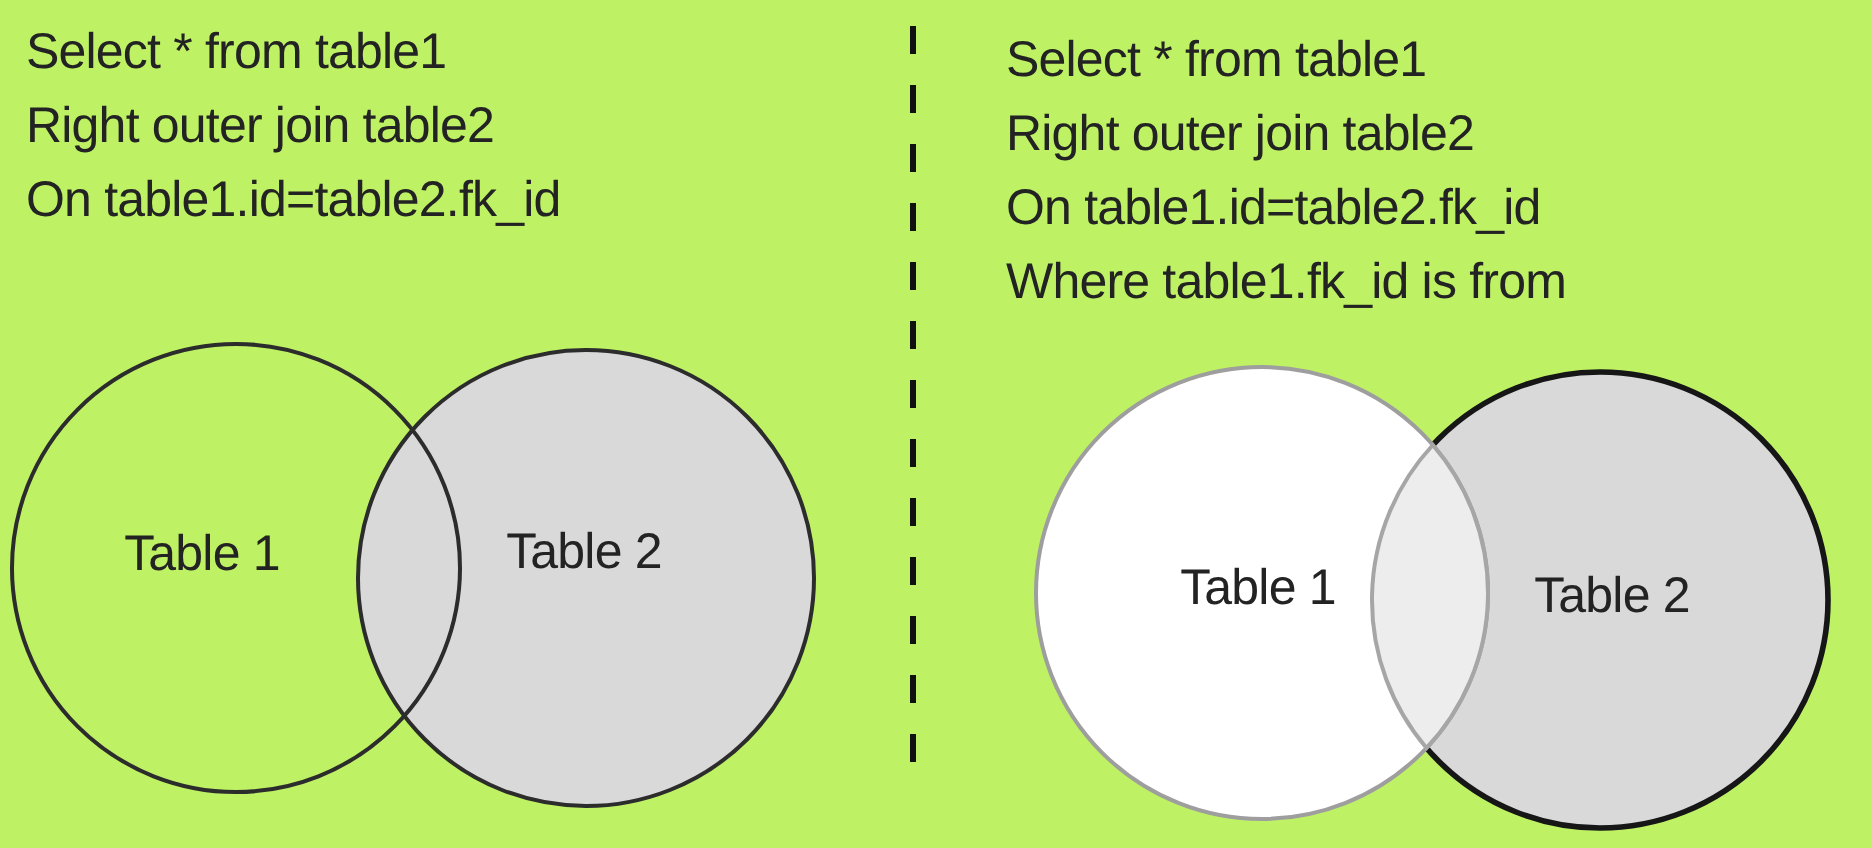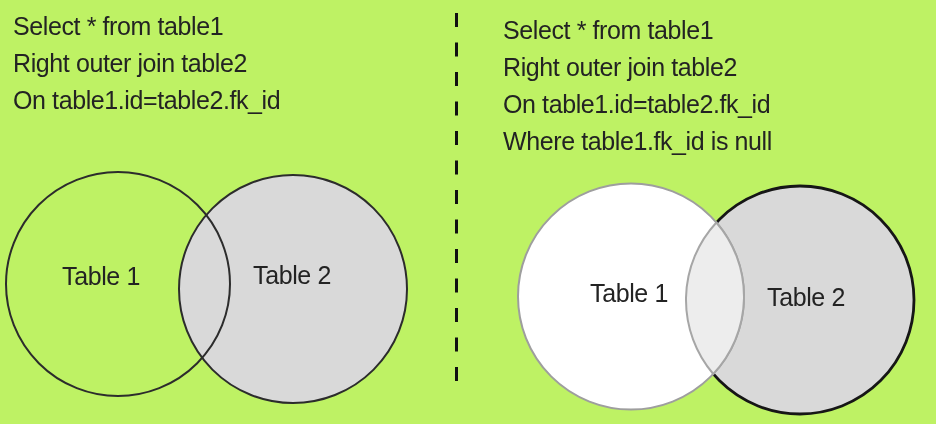--- a/index.html
+++ b/index.html
@@ -40,21 +40,21 @@
   <div class="sql-block" id="sql-left">
     <div>Select * from table1</div>
     <div>Right outer join table2</div>
     <div>On table1.id=table2.fk_id</div>
   </div>
 
   <div class="sql-block" id="sql-right">
     <div>Select * from table1</div>
     <div>Right outer join table2</div>
     <div>On table1.id=table2.fk_id</div>
-    <div>Where table1.fk_id is null</div>
+    <div>Where table1.fk_id is from</div>
   </div>
 
   <svg id="divider-svg" width="14" height="424" viewBox="450 0 14 424">
     <line x1="456.5" y1="13" x2="456.5" y2="392" stroke="#111111" stroke-width="3" stroke-dasharray="14 15.5"></line>
   </svg>
 
   <svg id="venn-left" class="venn-svg" width="460" height="258" viewBox="0 166 460 258">
     <circle cx="293" cy="289" r="114" fill="#d9d9d9" stroke="#2c2c2c" stroke-width="2"></circle>
     <circle cx="118" cy="284" r="112" fill="none" stroke="#2c2c2c" stroke-width="2"></circle>
     <text class="venn-label" x="101" y="285">Table 1</text>

